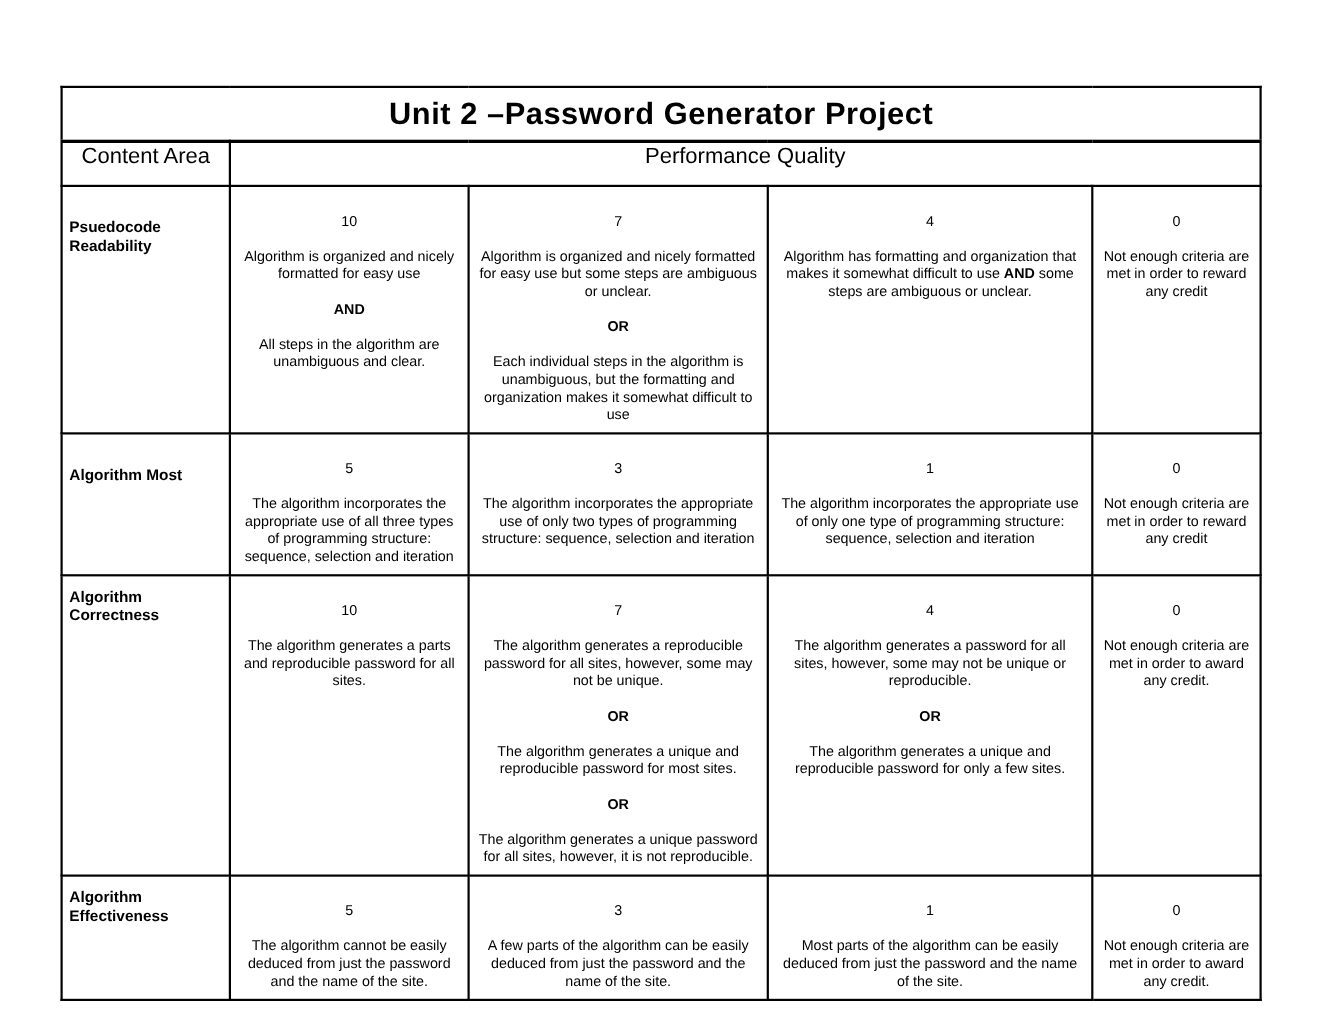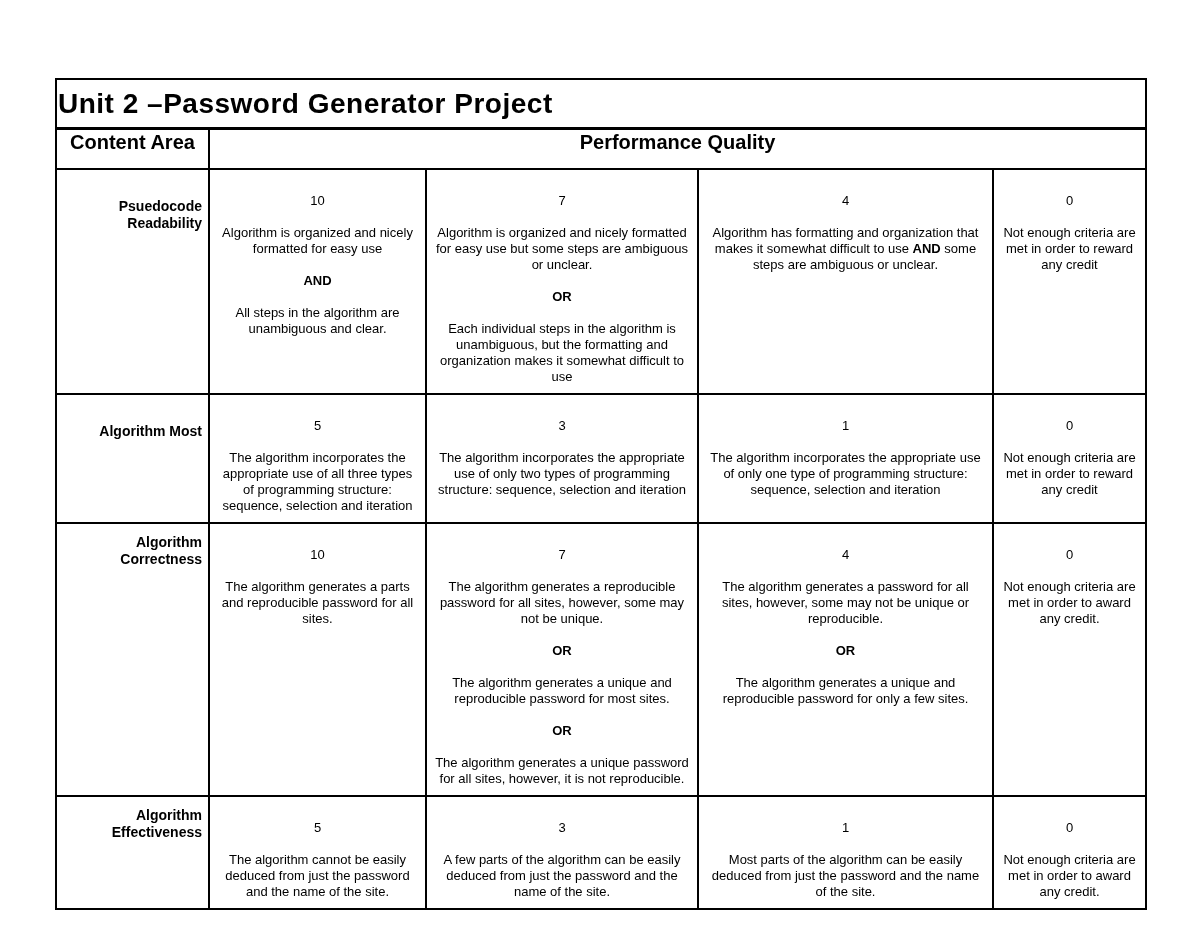--- a/index.html
+++ b/index.html
@@ -27,35 +27,36 @@
     width: 1090px;
     background: #ffffff;
   }
   table.rubric td {
     border: 2px solid #000000;
     vertical-align: top;
     overflow: hidden;
   }
   .title-cell {
     height: 45px;
+    text-align: center;
     vertical-align: middle !important;
     font-size: 28px;
     font-weight: bold;
     letter-spacing: 0.5px;
     border-bottom: 3px solid #000000 !important;
   }
   .header-row td {
     height: 36px;
     text-align: center;
     vertical-align: middle;
     font-size: 20px;
-    font-weight: bold;
+    font-weight: normal;
   }
   .label-cell {
-    text-align: right;
+    text-align: left;
     font-weight: bold;
     font-size: 14px;
     line-height: 17px;
     padding: 10px 6px 17px;
     margin-left: 32px;
   }
   tr.row-0 .label-cell,
   tr.row-1 .label-cell {
     padding-top: 28px;
   }

